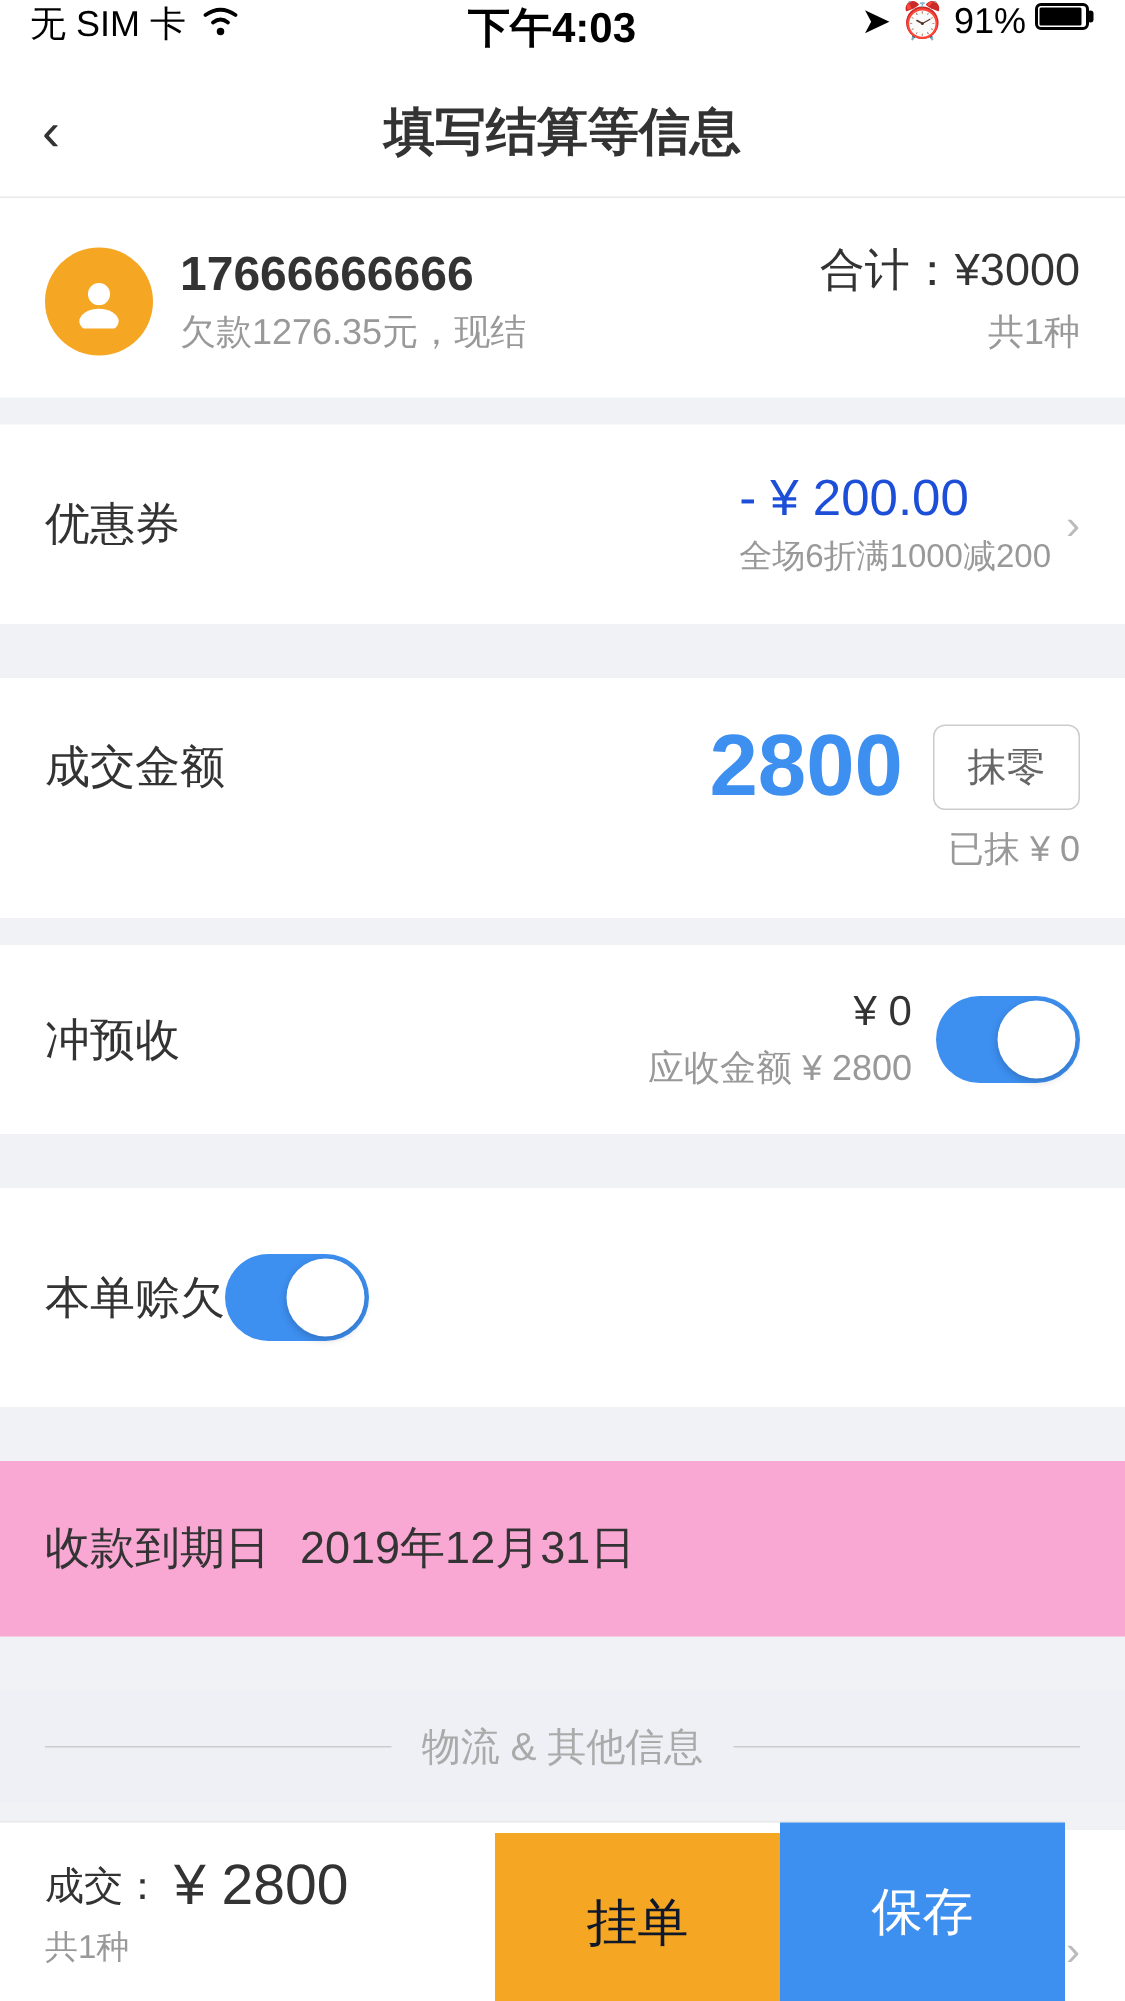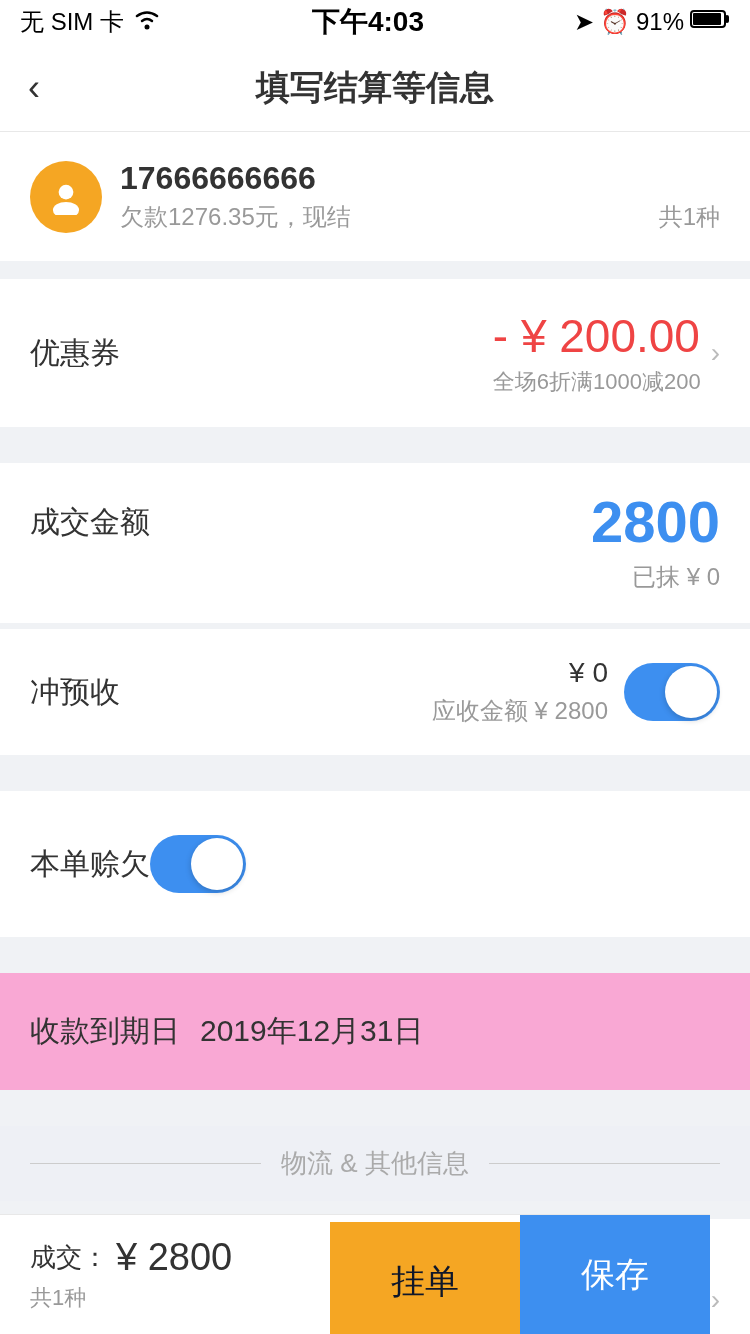--- a/index.html
+++ b/index.html
@@ -12,21 +12,21 @@
       font-size: 28px;
       color: #333;
     }
 
     
     .status-bar {
       width: 100%;
       height: 44px;
       background: #fff;
       display: flex;
-      align-items: center;
+      align-items: flex-start;
       justify-content: space-between;
       padding: 0 20px;
       font-size: 24px;
       color: #000;
     }
     .status-left { display: flex; align-items: center; gap: 8px; }
     .status-center { font-weight: 600; font-size: 28px; }
     .status-right { display: flex; align-items: center; gap: 6px; font-size: 24px; }
 
     
@@ -100,28 +100,28 @@
     .coupon-row {
       background: #fff;
       display: flex;
       align-items: center;
       justify-content: space-between;
       padding: 30px 30px;
       margin-bottom: 18px;
     }
     .coupon-label { font-size: 30px; color: #333; }
     .coupon-right { display: flex; align-items: center; gap: 10px; }
-    .coupon-discount { font-size: 46px; color: #ef4444; font-weight: 500; }
+    .coupon-discount { font-size: 34px; color: #1d4ed8; font-weight: 500; }
     .coupon-desc { font-size: 22px; color: #999; margin-top: 4px; text-align: right; }
     .coupon-chevron { font-size: 28px; color: #bbb; }
 
     
     .amount-section {
       background: #fff;
-      margin-bottom: 6px;
+      margin-bottom: 18px;
     }
     .amount-row {
       display: flex;
       align-items: center;
       justify-content: space-between;
       padding: 30px 30px 10px;
     }
     .amount-label { font-size: 30px; color: #333; }
     .amount-right { display: flex; align-items: center; gap: 20px; }
     .amount-value { font-size: 58px; font-weight: 600; color: #3d8ff0; line-height: 1; }
@@ -326,20 +326,21 @@
           <circle cx="22" cy="16" r="9" fill="#fff"></circle>
           <ellipse cx="22" cy="38" rx="16" ry="10" fill="#fff"></ellipse>
         </svg>
       </div>
       <div>
         <div class="user-phone">17666666666</div>
         <div class="user-debt">欠款1276.35元，现结</div>
       </div>
     </div>
     <div class="user-info-right">
+      <div class="user-total">合计：¥3000</div>
       <div class="user-count">共1种</div>
     </div>
   </div>
 
   <div class="coupon-row">
     <span class="coupon-label">优惠券</span>
     <div class="coupon-right">
       <div>
         <div class="coupon-discount">- ¥ 200.00</div>
         <div class="coupon-desc">全场6折满1000减200</div>
@@ -348,20 +349,21 @@
     </div>
   </div>
 
   <div class="divider-gray"></div>
 
   <div class="amount-section">
     <div class="amount-row">
       <span class="amount-label">成交金额</span>
       <div class="amount-right">
         <span class="amount-value">2800</span>
+        <button class="round-btn">抹零</button>
       </div>
     </div>
     <div class="amount-sub">已抹  ¥ 0</div>
   </div>
 
   <div class="section-white">
     <div class="toggle-row">
       <div class="toggle-left">
         <div class="toggle-label">冲预收</div>
       </div>

